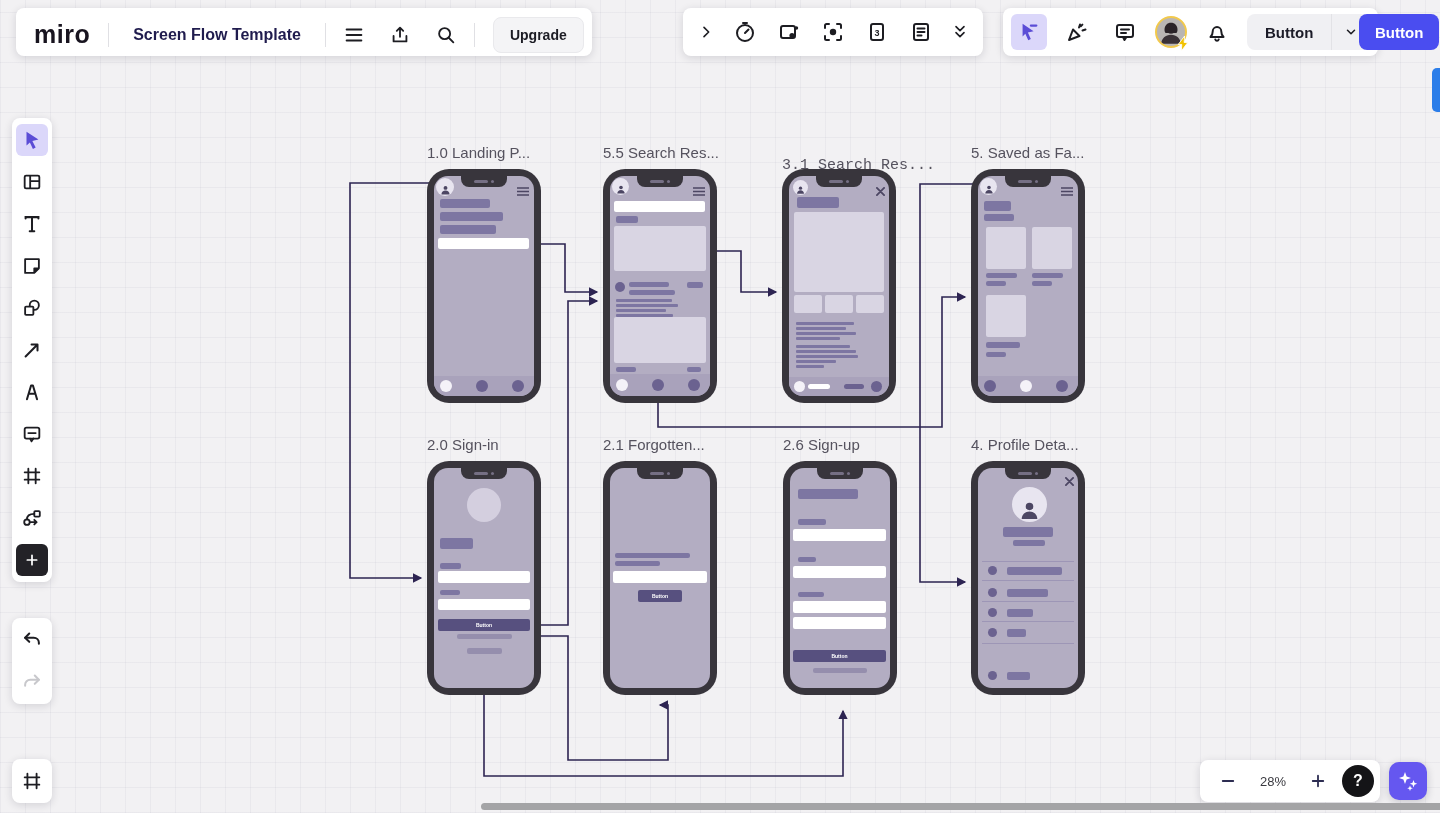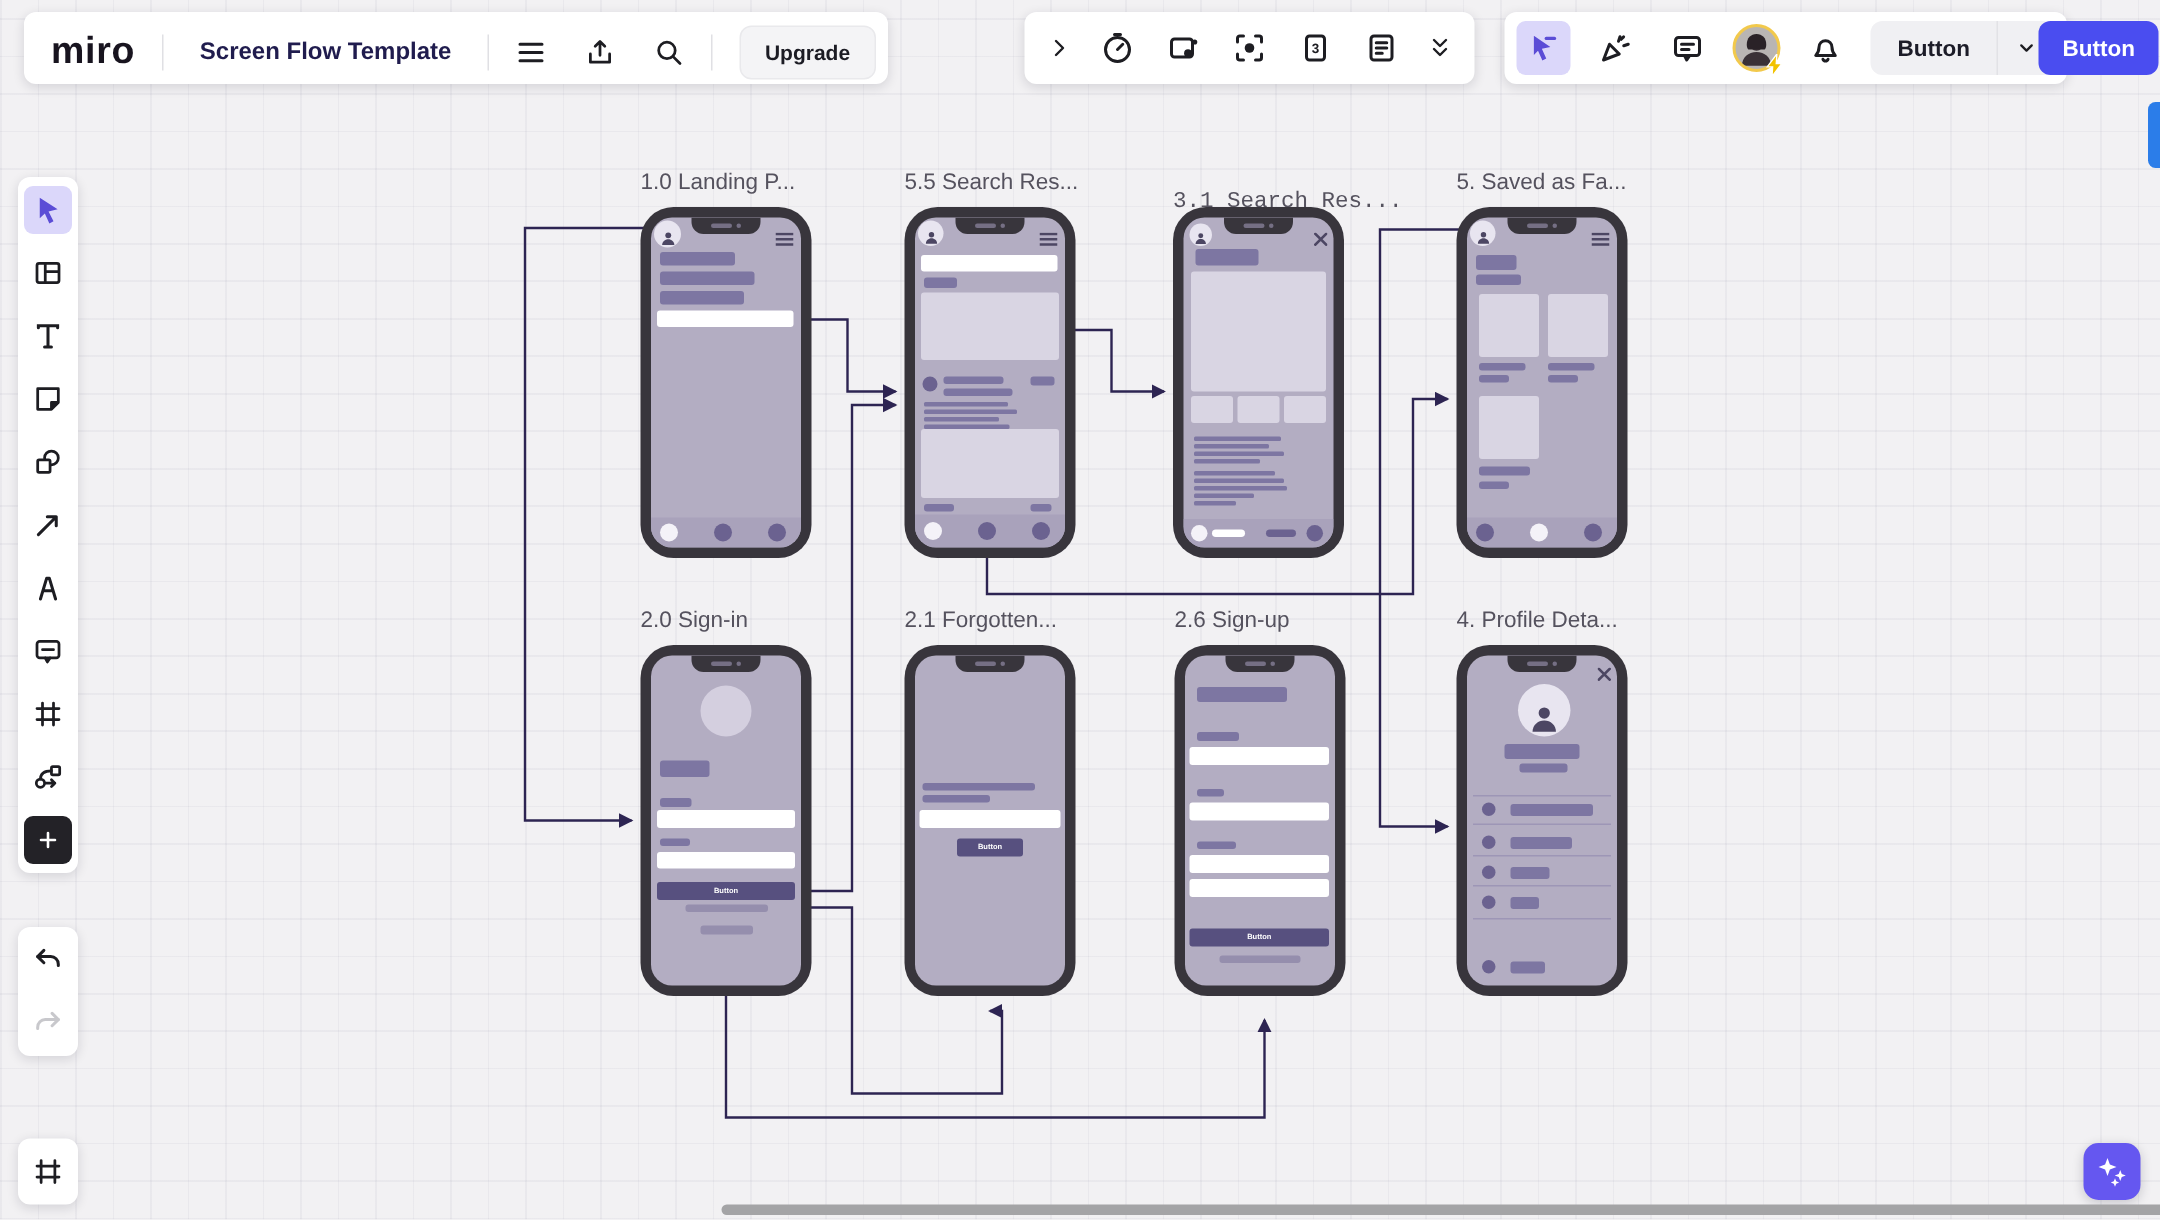--- a/index.html
+++ b/index.html
@@ -58,21 +58,21 @@
   .side-btn { width:32px; height:32px; border-radius:6px; display:flex; align-items:center; justify-content:center; cursor:pointer; }
   .side-btn.dark { background:#232227; }
   
   #zoom-card { left:1200px; top:760px; height:42px; padding:0 6px 0 10px; gap:6px; }
   .zoom-level { font-size:13px; color:#3a3a40; width:42px; text-align:center; }
   .help-circle { width:32px; height:32px; border-radius:50%; background:#141417; color:#fff; font-weight:bold; font-size:16px; display:flex; align-items:center; justify-content:center; cursor:pointer; }
   #ai-btn { position:absolute; left:1389px; top:762px; width:38px; height:38px; border-radius:10px; background:#6557f0; border:none; display:flex; align-items:center; justify-content:center; cursor:pointer; box-shadow:0 2px 8px rgba(20,20,40,0.2); }
   #hscrollbar { position:absolute; left:481px; top:803px; width:959px; height:7px; background:#a4a4a6; border-radius:4px 0 0 4px; }
   #blue-tab { position:absolute; left:1432px; top:68px; width:8px; height:44px; background:#2b7de9; border-radius:5px 0 0 5px; }
   
-  #canvas { position:absolute; inset:0; }
+  #canvas { position:absolute; inset:0;margin-top:31px; }
   .phone-label { position:absolute; font-size:15px; color:#55525e; white-space:nowrap; }
   .phone {
     position:absolute; width:114px; height:234px; background:#38353c;
     border-radius:22px; padding:7px; cursor:pointer;
   }
   .screen { position:relative; width:100px; height:220px; background:#b3adc2; border-radius:14px; overflow:hidden; }
   .notch { position:absolute; left:50%; top:0; transform:translateX(-50%); width:46px; height:11px; background:#38353c; border-radius:0 0 8px 8px; display:flex; align-items:center; justify-content:center; gap:3px; }
   .notch i { display:block; width:14px; height:2.5px; background:#756f84; border-radius:2px; }
   .notch u { display:block; width:3px; height:3px; background:#756f84; border-radius:50%; }
   .blk { position:absolute; }
@@ -517,20 +517,34 @@
   </div>
 
   <div class="card" id="frames-card">
     <div class="side-btn">
       <svg class="icon" width="22" height="22" viewBox="0 0 24 24" fill="none" stroke="#1d1d22" stroke-width="2" stroke-linecap="round">
           <path d="M7 4v16M17 4v16M4 8h16M4 16h16"></path>
         </svg>
     </div>
   </div>
 
+  <div class="card" id="zoom-card">
+    <button class="tb-btn">
+      <svg class="icon" width="18" height="18" viewBox="0 0 24 24" fill="none" stroke="#2d2d52" stroke-width="2.4" stroke-linecap="round">
+          <path d="M5 12h14"></path>
+        </svg>
+    </button>
+    <div class="zoom-level">28%</div>
+    <button class="tb-btn">
+      <svg class="icon" width="18" height="18" viewBox="0 0 24 24" fill="none" stroke="#2d2d52" stroke-width="2.4" stroke-linecap="round">
+          <path d="M12 5v14M5 12h14"></path>
+        </svg>
+    </button>
+    <div class="help-circle">?</div>
+  </div>
   <button id="ai-btn">
     <svg class="icon" width="24" height="24" viewBox="0 0 24 24" fill="#ffffff">
         <path d="M9 3l1.6 4.4L15 9l-4.4 1.6L9 15 7.4 10.6 3 9l4.4-1.6Z"></path>
         <path d="M17.5 11l1 2.7 2.7 1-2.7 1-1 2.7-1-2.7-2.7-1 2.7-1Z"></path>
         <path d="M14 16.5l.8 2 2 .8-2 .8-.8 2-.8-2-2-.8 2-.8Z"></path>
       </svg>
   </button>
 
   <div id="hscrollbar"></div>
   <div id="blue-tab"></div>

